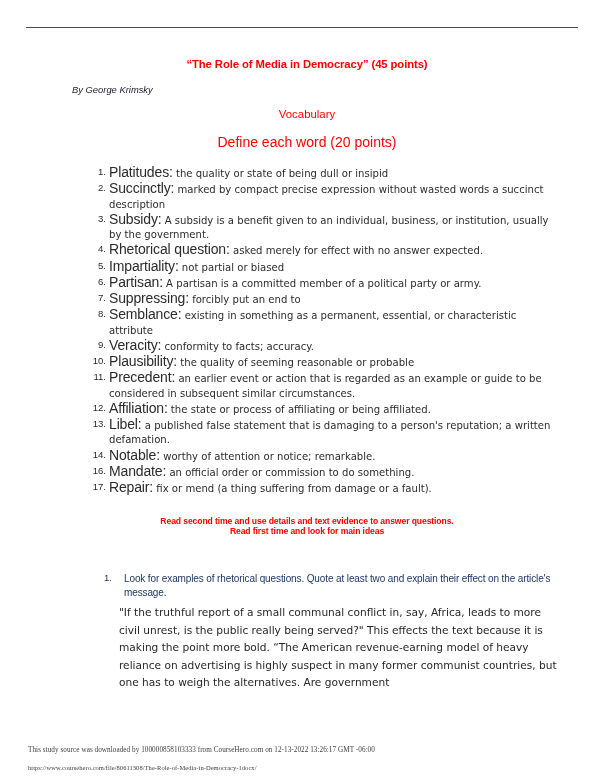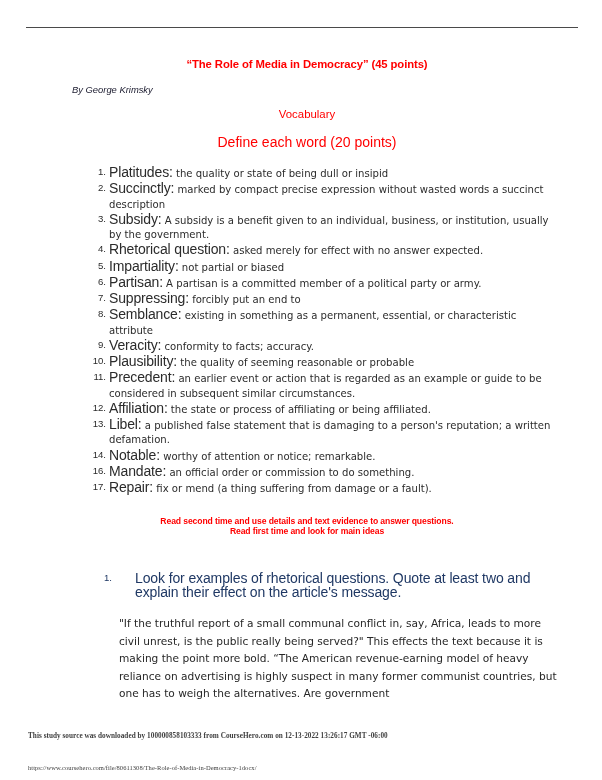--- a/index.html
+++ b/index.html
@@ -137,24 +137,24 @@
     left: 90px;
     width: 16px;
     text-align: right;
     font-size: 9.6px;
     font-family: "Liberation Sans", sans-serif;
     color: #1f3864;
   }
   .q-prompt {
     color: #1f3864;
     font-family: "Liberation Sans", sans-serif;
-    font-size: 14px;
+    font-size: 10px;
     line-height: 13.4px;
     letter-spacing: -0.12px;
-    margin: 16px;
+    margin: 5px;
   }
   .q-answer {
     color: #262626;
     font-size: 10.6px;
     line-height: 17.6px;
     margin: 2px 0 0 0;
     padding-right: 2px;
   }
 
   
@@ -162,25 +162,24 @@
     position: absolute;
     left: 0;
     bottom: 0;
     width: 602px;
     font-family: "Liberation Serif", serif;
     color: #3d3d3d;
   }
   .footer-line1 {
     position: absolute;
     left: 28px;
-    bottom: 40px;
+    bottom: 26px;
     font-size: 7.2px;
     white-space: nowrap;
     letter-spacing: 0.05px;
-    font-weight: bold;
   }
   .footer-line2 {
     position: absolute;
     left: 28px;
     bottom: 9px;
     font-size: 6.5px;
     white-space: nowrap;
     letter-spacing: 0.05px;
   }
 </style>

